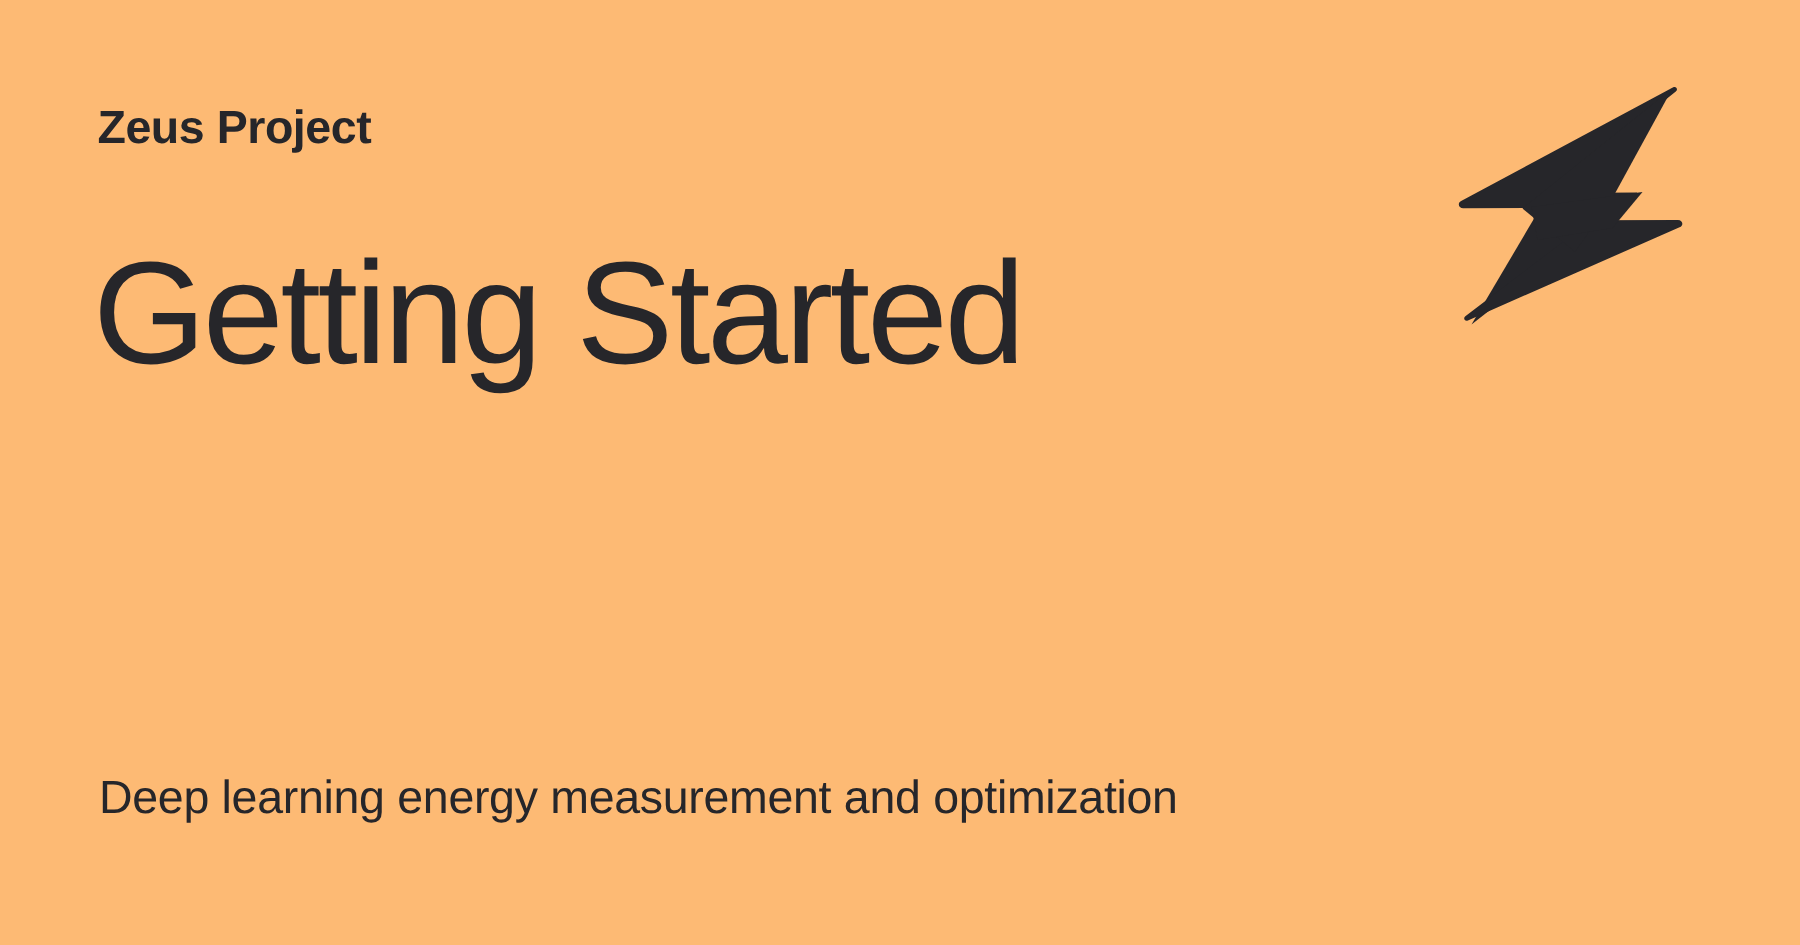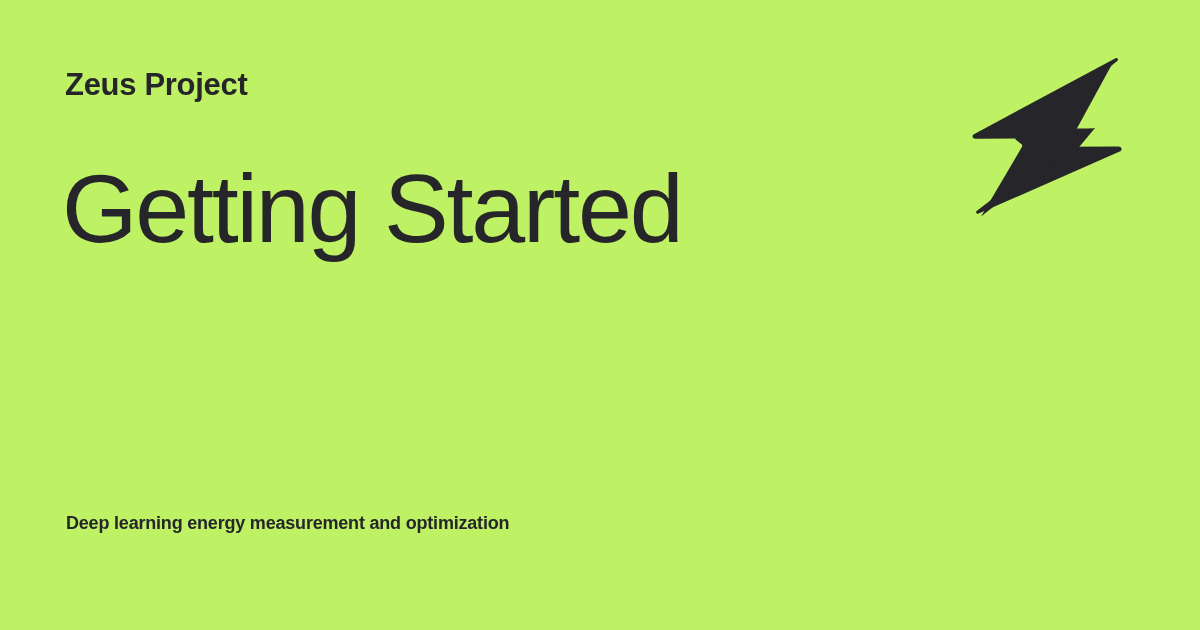--- a/index.html
+++ b/index.html
@@ -9,21 +9,21 @@
   body {
     width: 1200px;
     height: 630px;
     overflow: hidden;
     font-family: "Liberation Sans", sans-serif;
   }
   #og-card {
     position: relative;
     width: 1200px;
     height: 630px;
-    background: #bef264;
+    background: #fdba74;
     box-sizing: border-box;
   }
   #site-name {
     position: absolute;
     left: 65px;
     top: 68px;
     font-size: 31px;
     font-weight: bold;
     letter-spacing: -0.3px;
     color: #26262a;
@@ -38,22 +38,22 @@
     font-weight: normal;
     letter-spacing: -2.2px;
     color: #26262a;
     line-height: 1.02;
     white-space: nowrap;
   }
   #tagline {
     position: absolute;
     left: 66px;
     top: 513px;
-    font-size: 18px;
-    font-weight: bold;
+    font-size: 31px;
+    font-weight: normal;
     letter-spacing: -0.2px;
     color: #26262a;
     line-height: 1.2;
     white-space: nowrap;
     text-align: right;
   }
   #logo {
     position: absolute;
     left: 955px;
     top: 40px;

